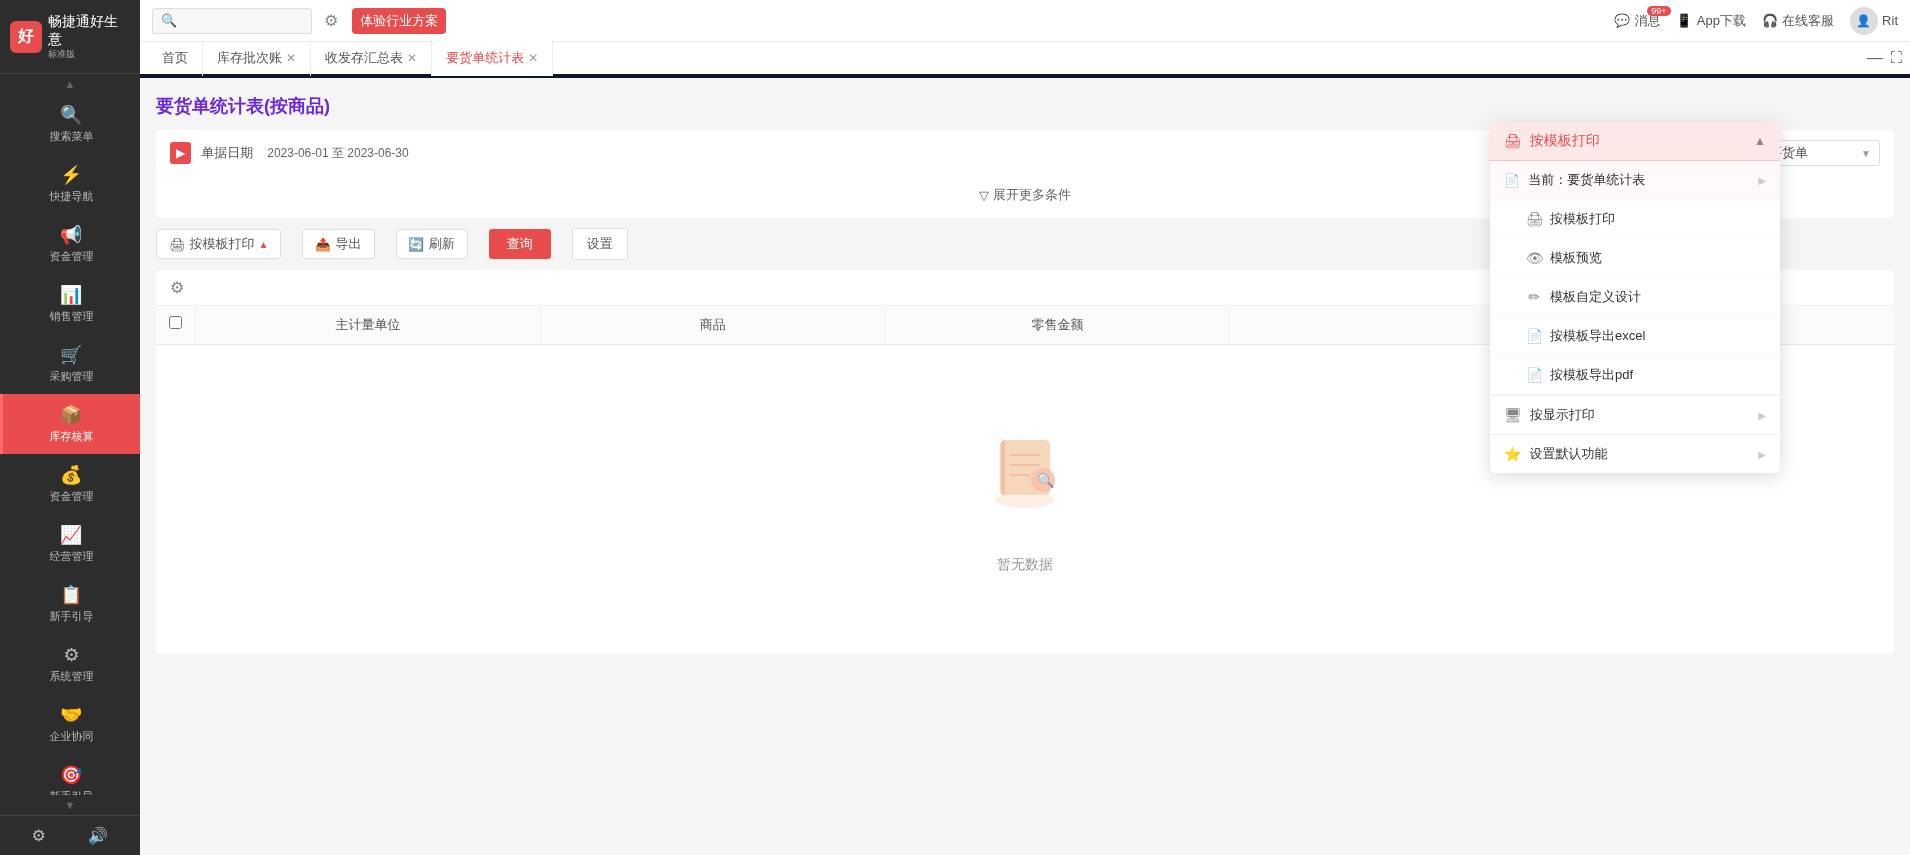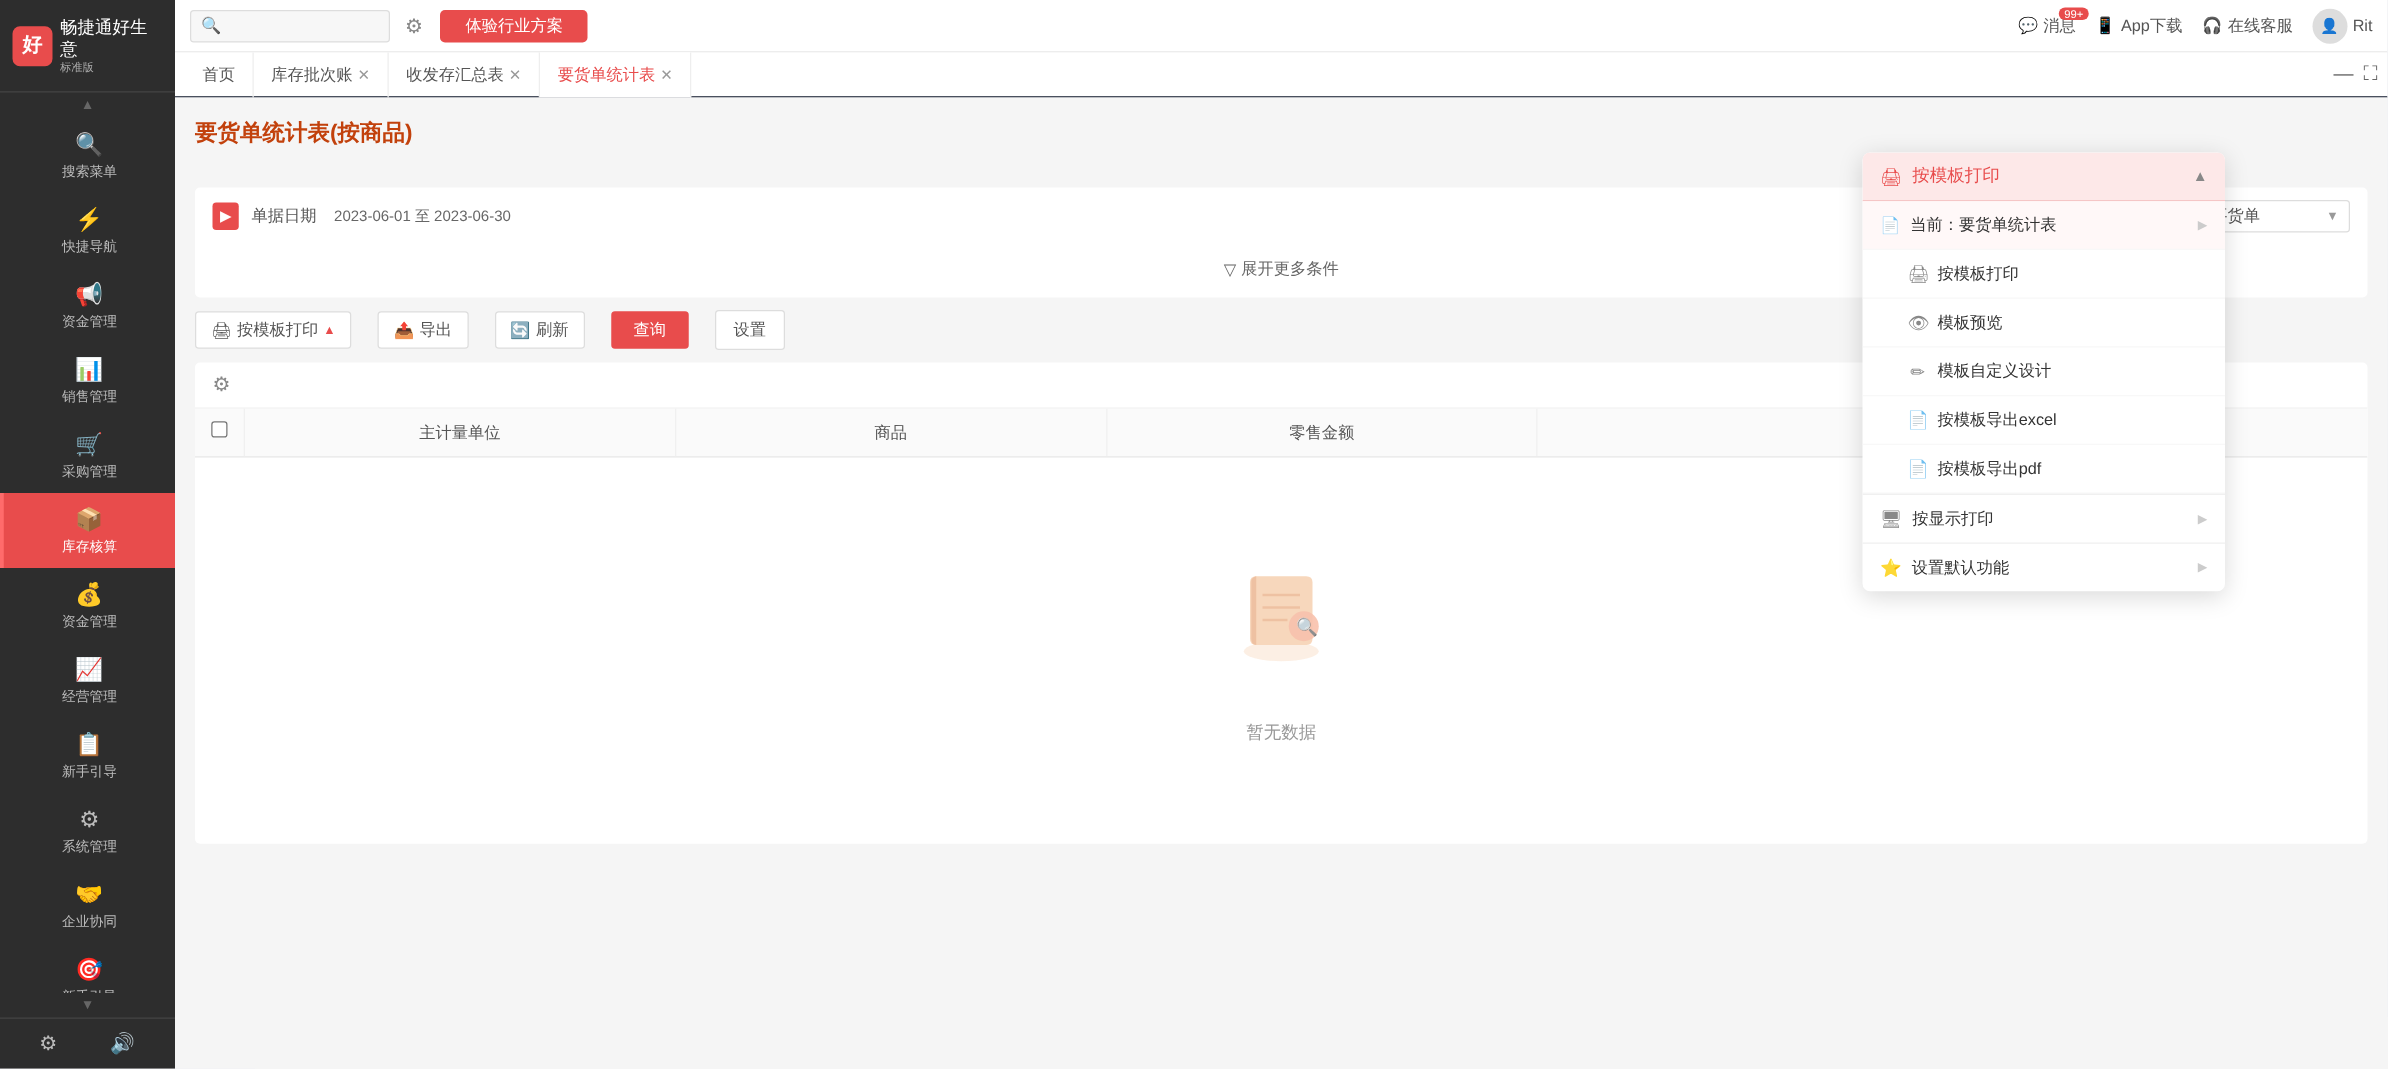--- a/index.html
+++ b/index.html
@@ -21,38 +21,38 @@
     .sidebar-bottom-icon { color: #bbb; font-size: 16px; cursor: pointer; }
 
     
     .main { flex: 1; display: flex; flex-direction: column; overflow: hidden; }
 
     
     .topbar { background: #fff; height: 42px; display: flex; align-items: center; padding: 0 12px; gap: 8px; border-bottom: 1px solid #e8e8e8; flex-shrink: 0; }
     .topbar-search { flex: 0 0 160px; height: 26px; border: 1px solid #ddd; border-radius: 3px; padding: 0 8px; display: flex; align-items: center; gap: 4px; background: #f7f7f7; }
     .topbar-search input { border: none; background: transparent; outline: none; font-size: 12px; color: #666; width: 100%; }
     .topbar-gear { color: #888; font-size: 16px; cursor: pointer; margin-left: 4px; }
-    .topbar-trial-btn { background: #e84c4c; color: white; border: none; border-radius: 4px; padding: 4px 20px; font-size: 13px; cursor: pointer; margin-left: 6px; }
+    .topbar-trial-btn { background: #e84c4c; color: white; border: none; border-radius: 4px; padding: 4px 8px; font-size: 13px; cursor: pointer; margin-left: 6px; }
     .topbar-spacer { flex: 1; }
     .topbar-actions { display: flex; align-items: center; gap: 16px; }
     .topbar-action { display: flex; align-items: center; gap: 4px; color: #555; font-size: 13px; cursor: pointer; position: relative; }
     .badge { background: #e84c4c; color: white; font-size: 9px; border-radius: 8px; padding: 0 4px; min-width: 16px; text-align: center; position: absolute; top: -6px; right: -10px; }
     .topbar-avatar { width: 28px; height: 28px; border-radius: 50%; background: #ddd; display: flex; align-items: center; justify-content: center; font-size: 12px; color: #666; }
 
     
-    .tabbar { background: #fff; height: 36px; display: flex; align-items: center; padding: 0 8px; gap: 0; border-bottom: 1px solid #0f172a; flex-shrink: 0; position: relative; }
+    .tabbar { background: #fff; height: 36px; display: flex; align-items: center; padding: 0 8px; gap: 0; border-bottom: 4px solid #0f172a; flex-shrink: 0; position: relative; }
     .tab { display: flex; align-items: center; gap: 4px; padding: 0 14px; height: 36px; font-size: 13px; color: #555; cursor: pointer; border-right: 1px solid #eee; white-space: nowrap; }
     .tab.active { background: #fff; color: #e84c4c; font-weight: 500; }
     .tab-close { color: #999; font-size: 12px; cursor: pointer; }
     .tab-bar-right { margin-left: auto; display: flex; align-items: center; gap: 8px; }
     .tab-bar-icon { font-size: 16px; color: #666; cursor: pointer; }
 
     
     .content { flex: 1; overflow-y: auto; padding: 16px; background: #f5f5f5; }
-    .page-title { font-size: 18px; font-weight: 600; color: #c2410c; margin-bottom: 32px; }
+    .page-title { font-size: 18px; font-weight: 600; color: #6d28d9; margin-bottom: 12px; }
 
     
     .filter-bar { background: #fff; border-radius: 4px; padding: 10px 14px; margin-bottom: 10px; }
     .filter-row { display: flex; align-items: center; gap: 10px; flex-wrap: wrap; }
     .filter-label { color: #555; font-size: 13px; white-space: nowrap; }
     .filter-date-options { display: flex; align-items: center; gap: 4px; }
     .filter-btn { padding: 2px 8px; border: 1px solid #ddd; border-radius: 3px; background: #fff; color: #555; font-size: 12px; cursor: pointer; }
     .filter-btn.active { background: #e84c4c; color: white; border-color: #e84c4c; }
     .filter-date-range { color: #666; font-size: 12px; margin-left: 4px; }
     .filter-select { display: flex; align-items: center; border: 1px solid #ddd; border-radius: 3px; background: #fff; padding: 3px 8px; gap: 4px; font-size: 13px; color: #555; cursor: pointer; min-width: 160px; }

